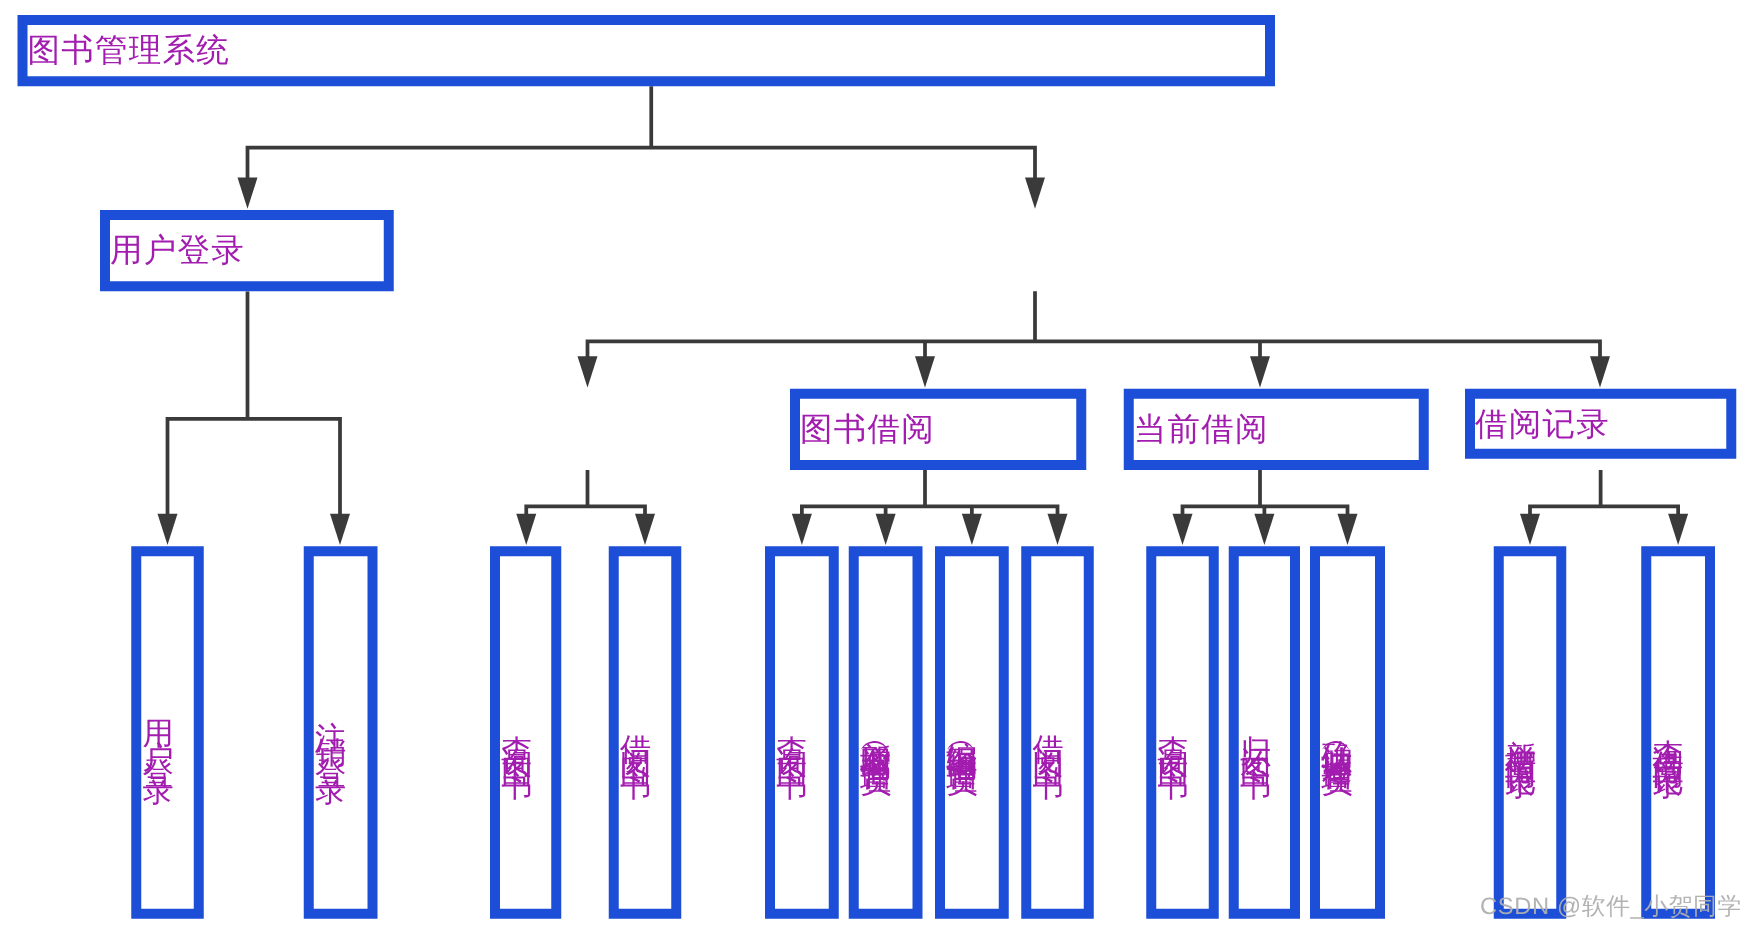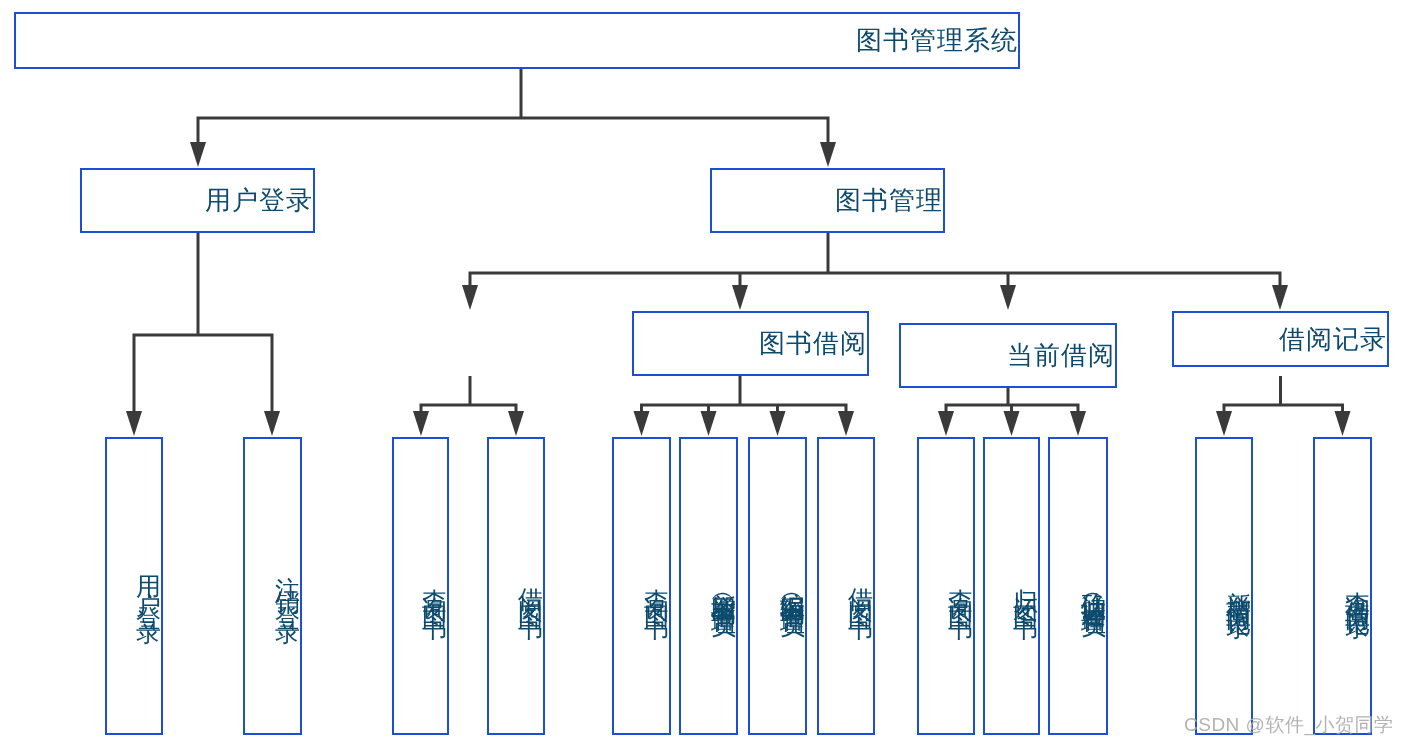--- a/index.html
+++ b/index.html
@@ -12,26 +12,26 @@
     overflow: hidden;
   }
   .wires {
     position: absolute;
     left: 0; top: 0;
     width: 1405px; height: 747px;
   }
   .box {
     position: absolute;
     background: #ffffff;
-    border: 2px solid #1d4ed8;
+    border: 8px solid #1d4ed8;
     box-sizing: border-box;
     display: flex;
     align-items: center;
-    justify-content: flex-end;
-    color: #0c4a6e;
+    justify-content: flex-start;
+    color: #a21caf;
     z-index: 2;
   }
   .h-label { font-size: 26px; letter-spacing: 1px; white-space: nowrap; }
   .v-label {
     writing-mode: vertical-rl;
     text-orientation: mixed;
     font-size: 25px;
     line-height: 1;
     white-space: nowrap;
   }
@@ -107,28 +107,25 @@
     </g>
   </svg>
 
   <div class="box" style="left:14px; top:12px; width:1006px; height:57px;">
     <span class="h-label">图书管理系统</span>
   </div>
 
   <div class="box" style="left:80px; top:168px; width:235px; height:65px;">
     <span class="h-label">用户登录</span>
   </div>
-  <div class="box" style="left:710px; top:168px; width:235px; height:65px;">
-    <span class="h-label">图书管理</span>
-  </div>
 
   <div class="box" style="left:632px; top:311px; width:237px; height:65px;">
     <span class="h-label">图书借阅</span>
   </div>
-  <div class="box" style="left:899px; top:323px; width:218px; height:65px;">
+  <div class="box" style="left:899px; top:311px; width:244px; height:65px;">
     <span class="h-label">当前借阅</span>
   </div>
   <div class="box" style="left:1172px; top:311px; width:217px; height:56px;">
     <span class="h-label">借阅记录</span>
   </div>
 
   <div class="box" style="left:105px; top:437px; width:58px; height:298px;">
     <span class="v-label sp-lg">用户登录</span>
   </div>
   <div class="box" style="left:243px; top:437px; width:59px; height:298px;">

